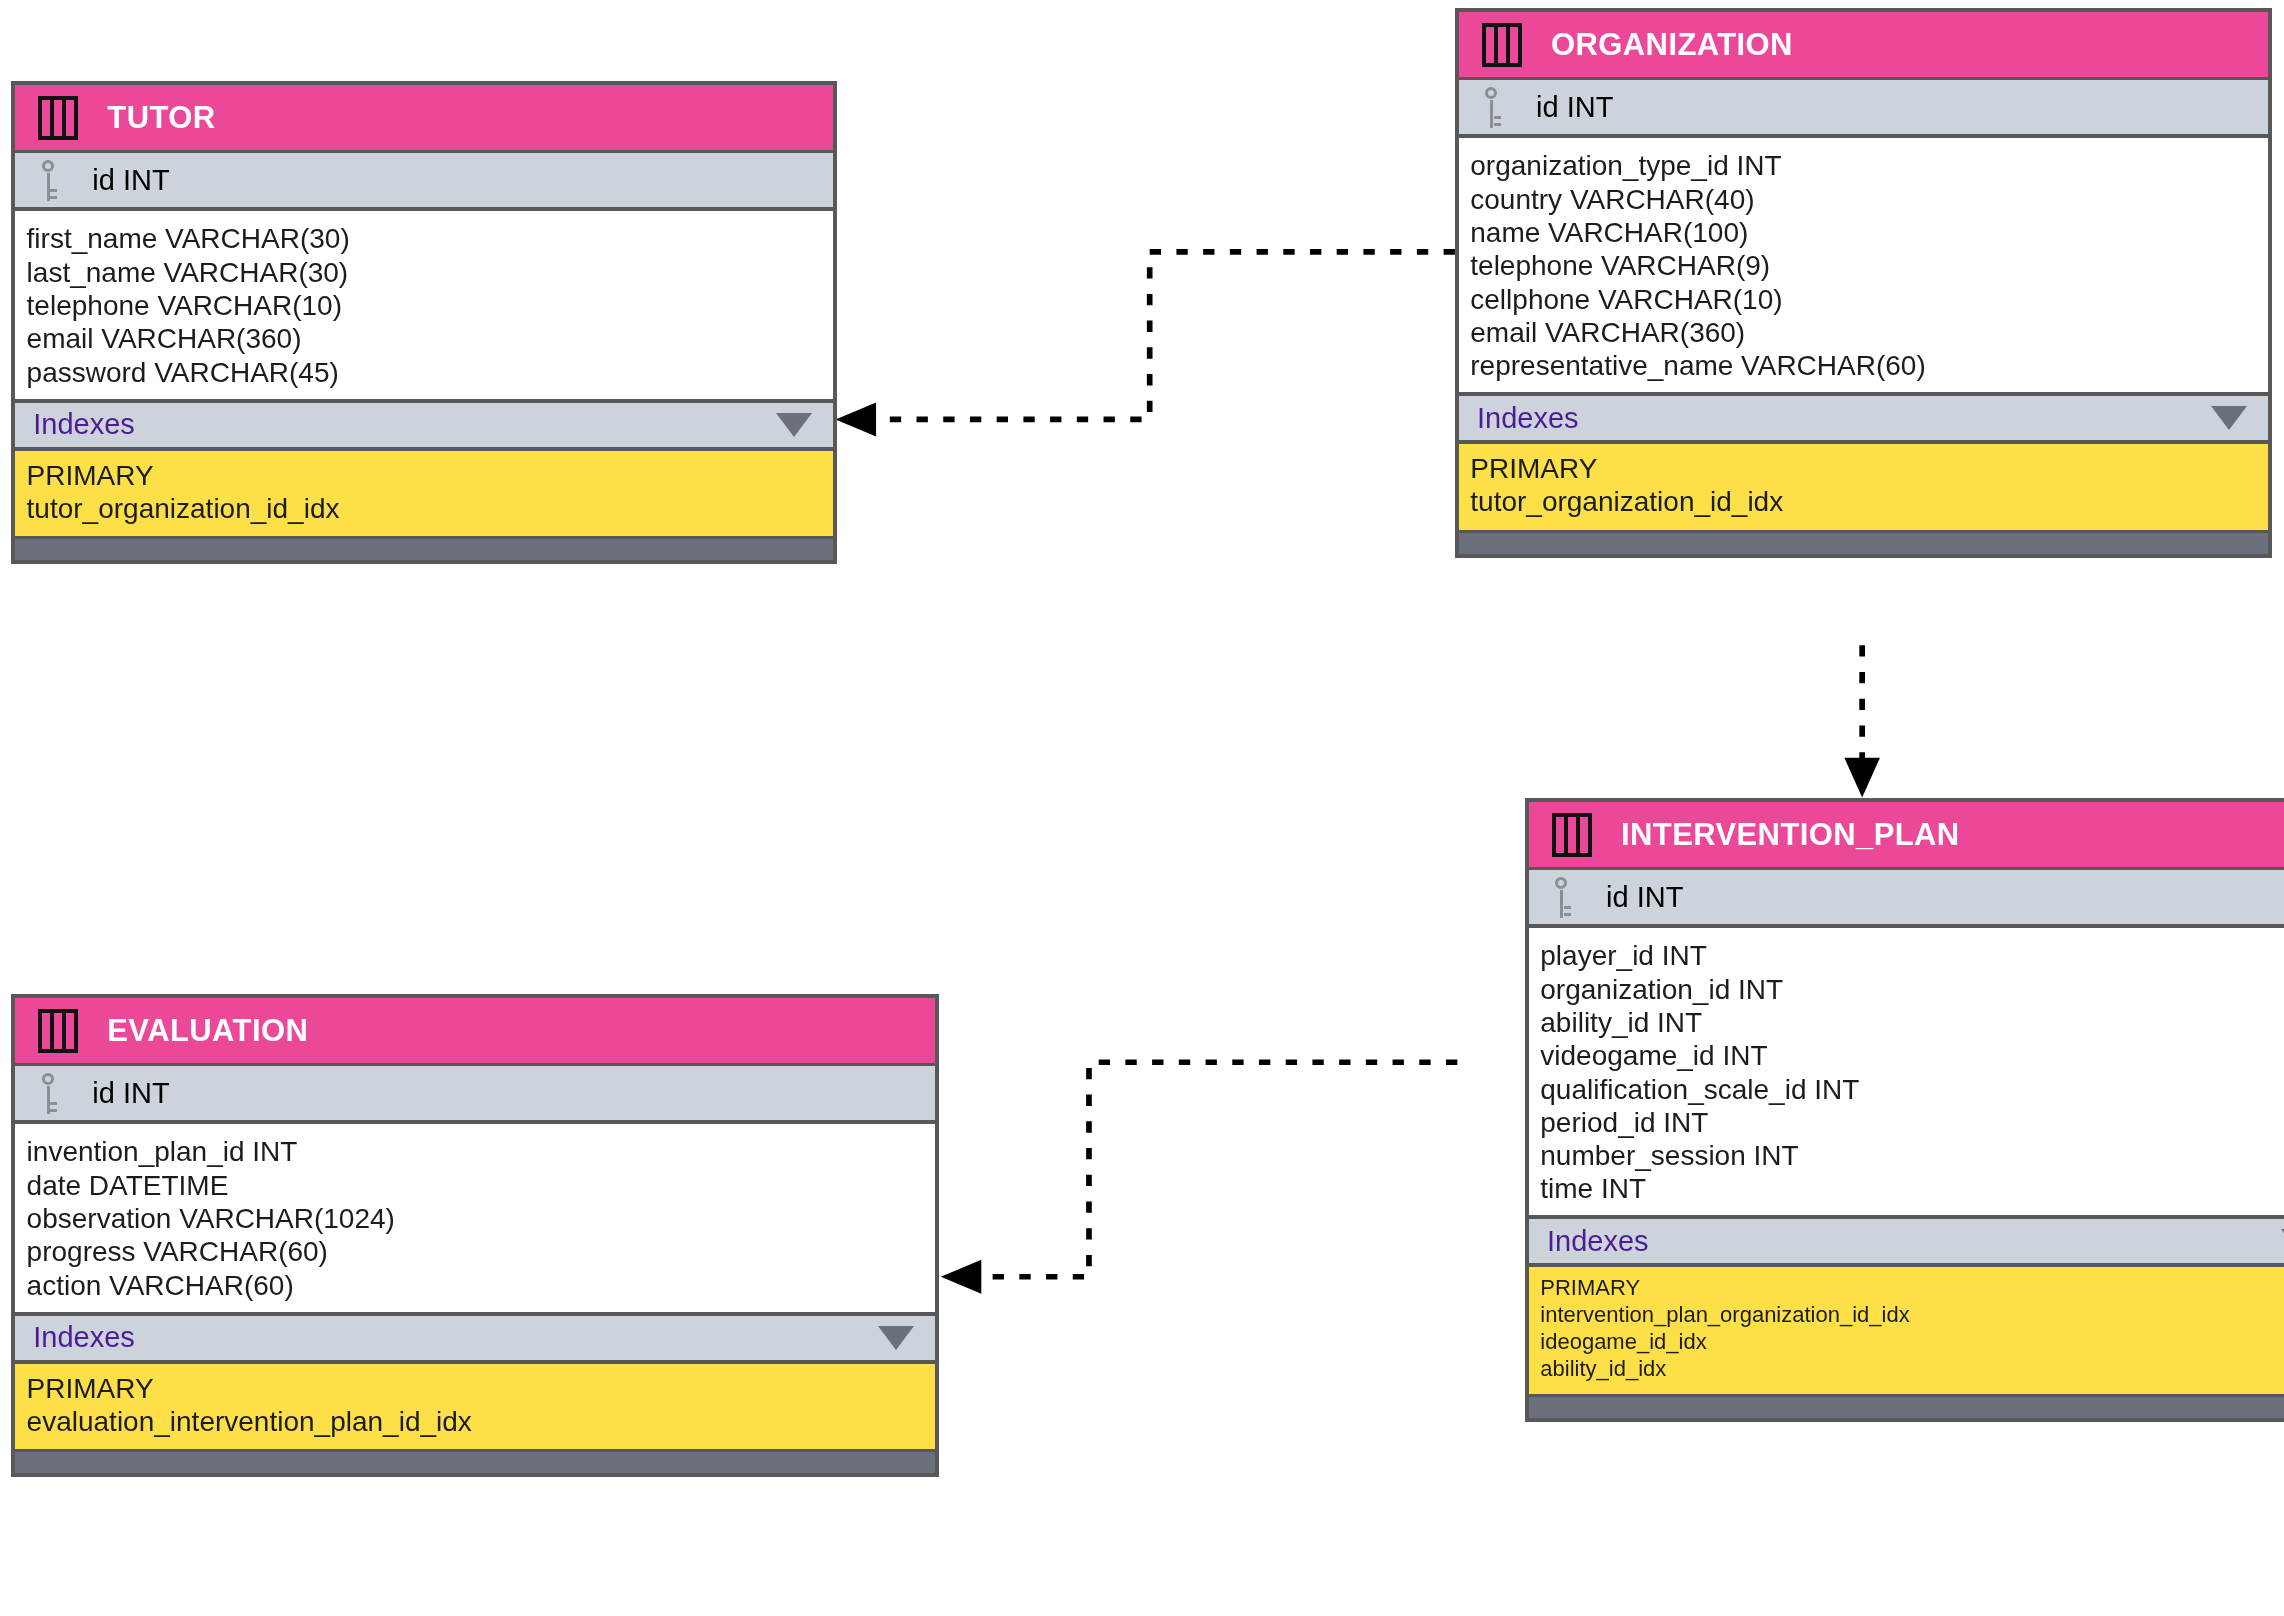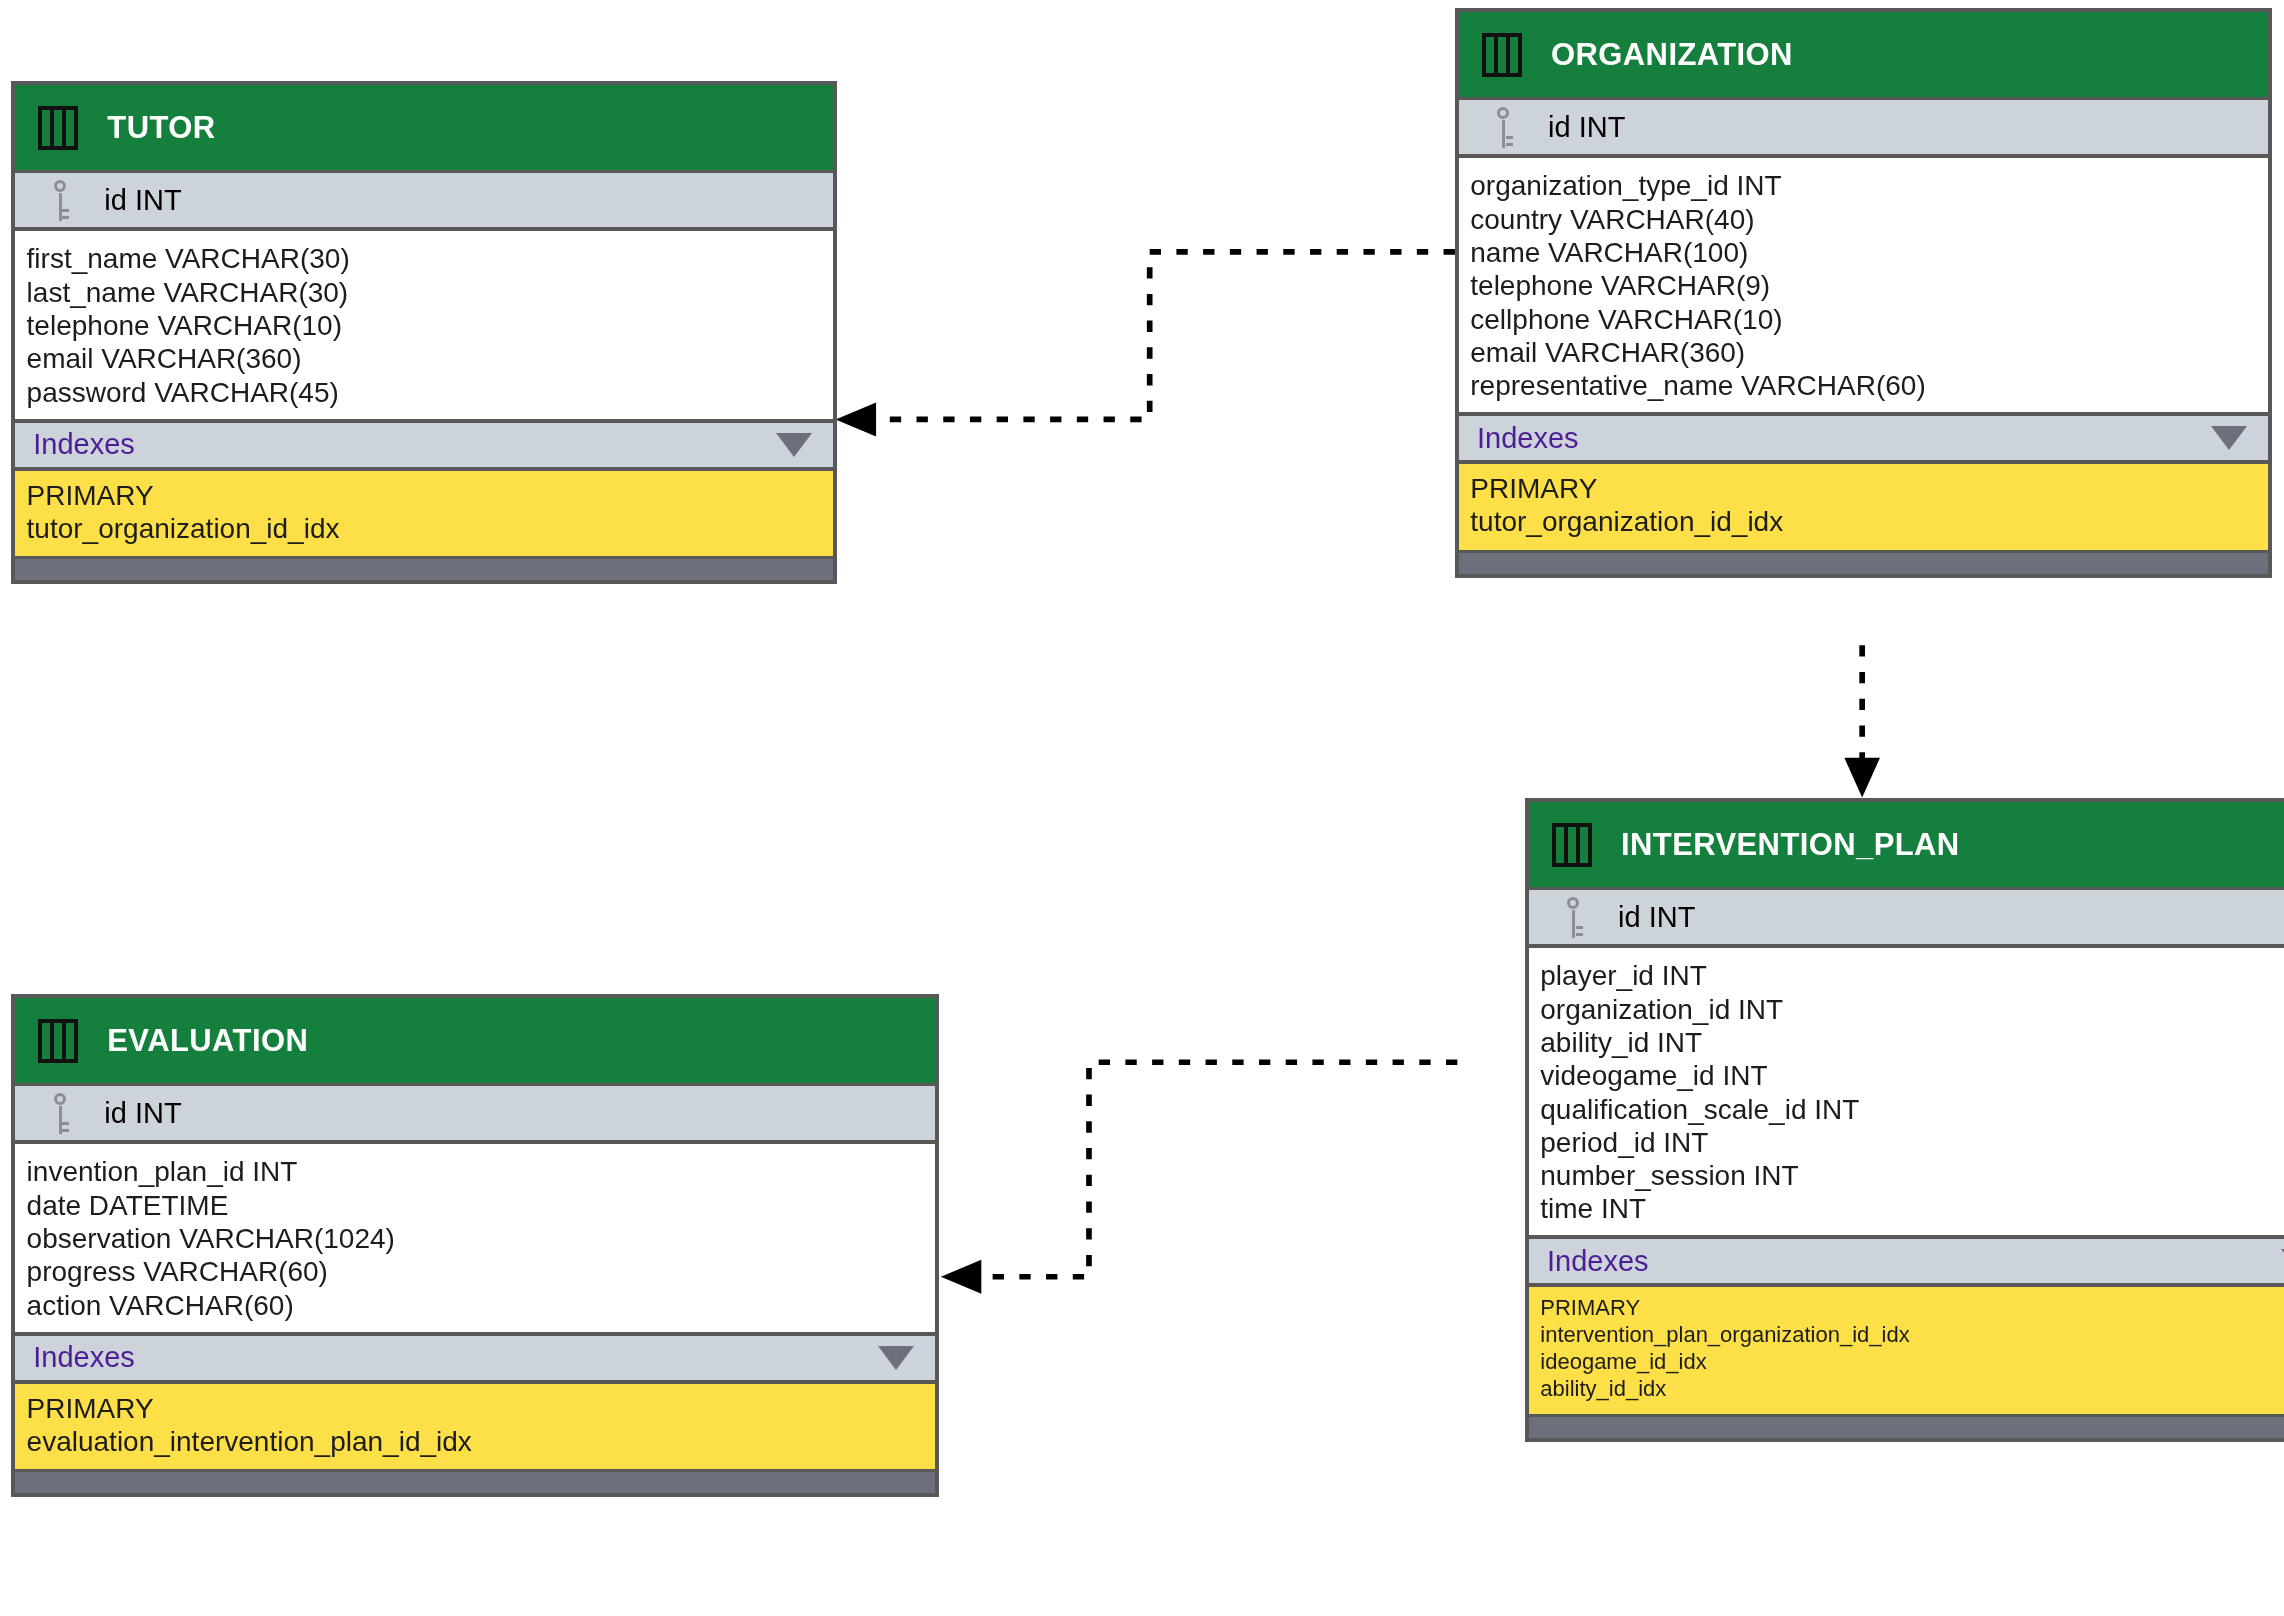--- a/index.html
+++ b/index.html
@@ -22,22 +22,22 @@
   .entity {
     position: absolute;
     box-sizing: border-box;
     border: 4px solid #585858;
     background: #ffffff;
     z-index: 5;
   }
   .entity-header {
     display: flex;
     align-items: center;
-    background: #15803d;
-    height: 88px;
+    background: #ec4899;
+    height: 68px;
     padding-left: 23px;
     box-sizing: border-box;
     border-bottom: 3.2px solid #585858;
   }
   .table-icon {
     width: 40px;
     height: 44px;
     box-sizing: border-box;
     border: 4px solid #111111;
     background: transparent;
@@ -61,21 +61,21 @@
     white-space: nowrap;
   }
 
   
   .pk-row {
     display: flex;
     align-items: center;
     background: #ccd3da;
     height: 58px;
     box-sizing: border-box;
-    padding-left: 36px;
+    padding-left: 24px;
     border-bottom: 4px solid #585858;
   }
   .key-icon {
     position: relative;
     width: 21px;
     height: 40px;
     flex-shrink: 0;
   }
   .key-icon .kh {
     position: absolute;

